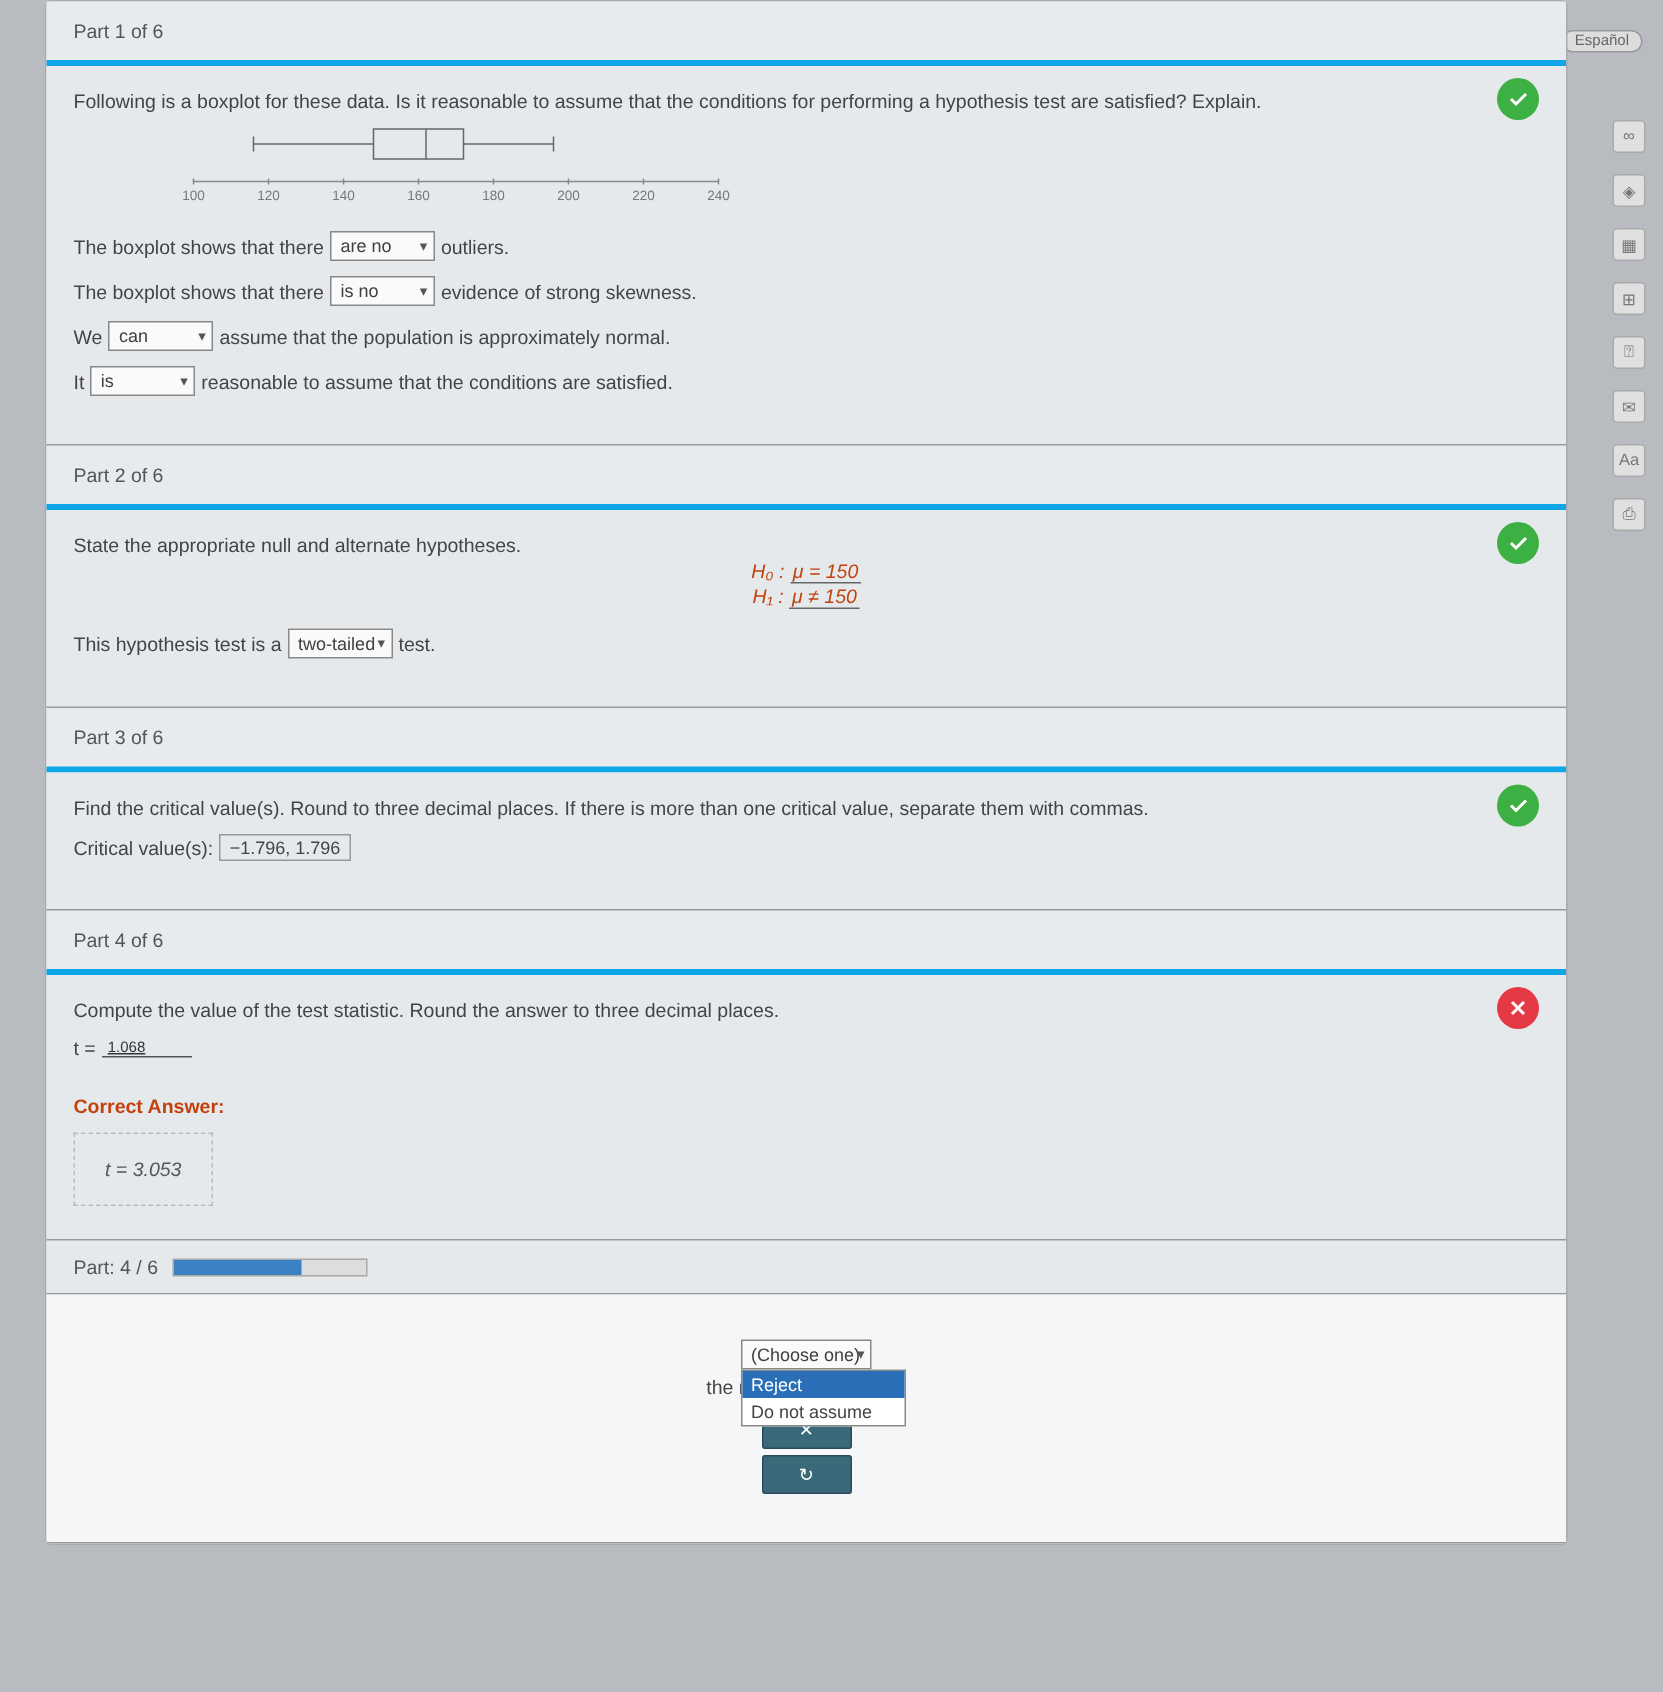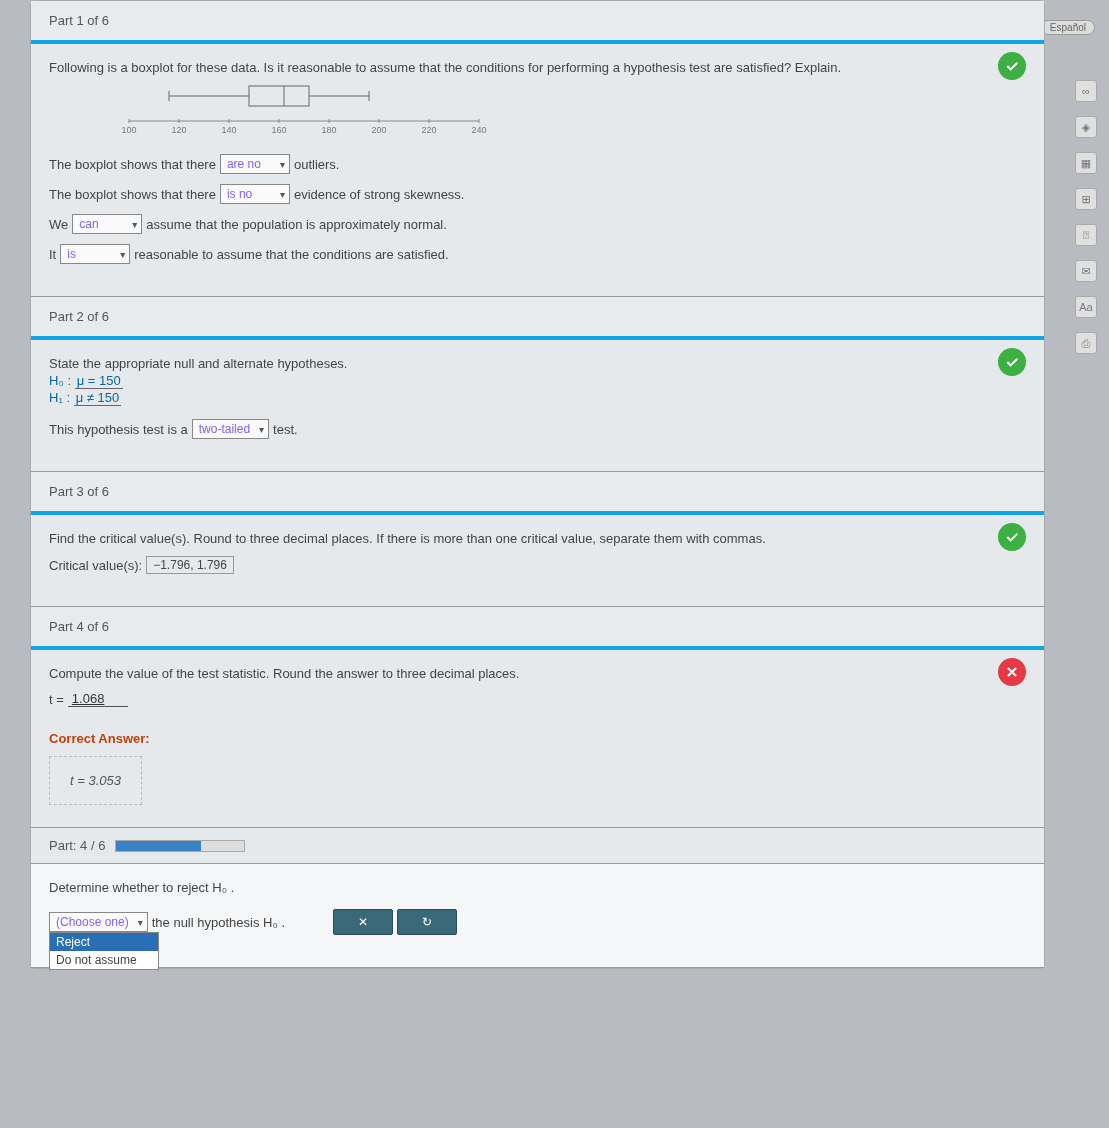--- a/index.html
+++ b/index.html
@@ -48,39 +48,39 @@
 }
 .status-icon.ok { background: #3cb043; }
 .status-icon.bad { background: #e63946; }
 .status-icon svg { width: 16px; height: 16px; }
 .line { margin: 10px 0; display: flex; align-items: center; flex-wrap: wrap; gap: 4px; }
 .select-box {
   display: inline-flex;
   align-items: center;
   border: 1px solid #888;
   background: #fafafa;
-  padding: 2px 18px 2px 6px;
+  padding: 2px 7px 2px 6px;
   font-size: 12px;
-  color: #8b5cf6;
+  color: #404040;
   position: relative;
   min-width: 70px;
   height: 20px;
 }
 .select-box::after {
   content: "▾";
   position: absolute;
   right: 4px;
   font-size: 10px;
   color: #555;
 }
 .input-box {
   display: inline-block;
   border-bottom: 1px solid #555;
   padding: 0 4px;
-  font-size: 13px;
+  font-size: 10px;
   color: #333;
   min-width: 60px;
   text-decoration: underline;
 }
 .boxed { border: 1px solid #999; padding: 1px 6px; display:inline-block; font-size:12px;}
 .boxplot {
   margin: 6px 0 10px 60px;
   width: 380px;
 }
 .bp-svg { width: 380px; height: 60px; }
@@ -152,21 +152,21 @@
   position: absolute;
   right: 14px;
   top: 20px;
   border: 1px solid #999;
   border-radius: 10px;
   padding: 1px 8px;
   font-size: 10px;
   color: #666;
   background: #ddd;
 }
-.hyp-line { margin: 2px 0; color:#0369a1;}
+.hyp-line { margin: 2px 0; font-style: italic; color:#c2410c;text-align:center;}
 .hyp-val { border-bottom:1px solid #666; padding: 0 2px;}
 </style>
 </head>
 <body>
 
 <div class="espanol">Español</div>
 
 <div class="right-rail">
   <div class="rail-icon">∞</div>
   <div class="rail-icon">◈</div>
@@ -293,22 +293,21 @@
   </div>
 
   <div class="progress-row">
     <span>Part: 4 / 6</span>
     <div class="progress-bar">
         <div class="progress-fill"></div>
       </div>
   </div>
 
   <div class="part-body" style="background:#f4f6f8;">
-    <div>Determine whether to reject H₀ .</div>
-    <div class="line" style="margin-top:14px;">
+    <div class="line" style="margin-top:14px;flex-direction:column;">
       <span class="dropdown-open">
         <span class="select-box">(Choose one)</span>
         <div class="dropdown-menu">
           <div class="sel">Reject</div>
           <div>Do not assume</div>
         </div>
       </span>
       <span>the null hypothesis H₀ .</span>
       <span style="width:40px;"></span>
       <div class="action-btn">✕</div>

